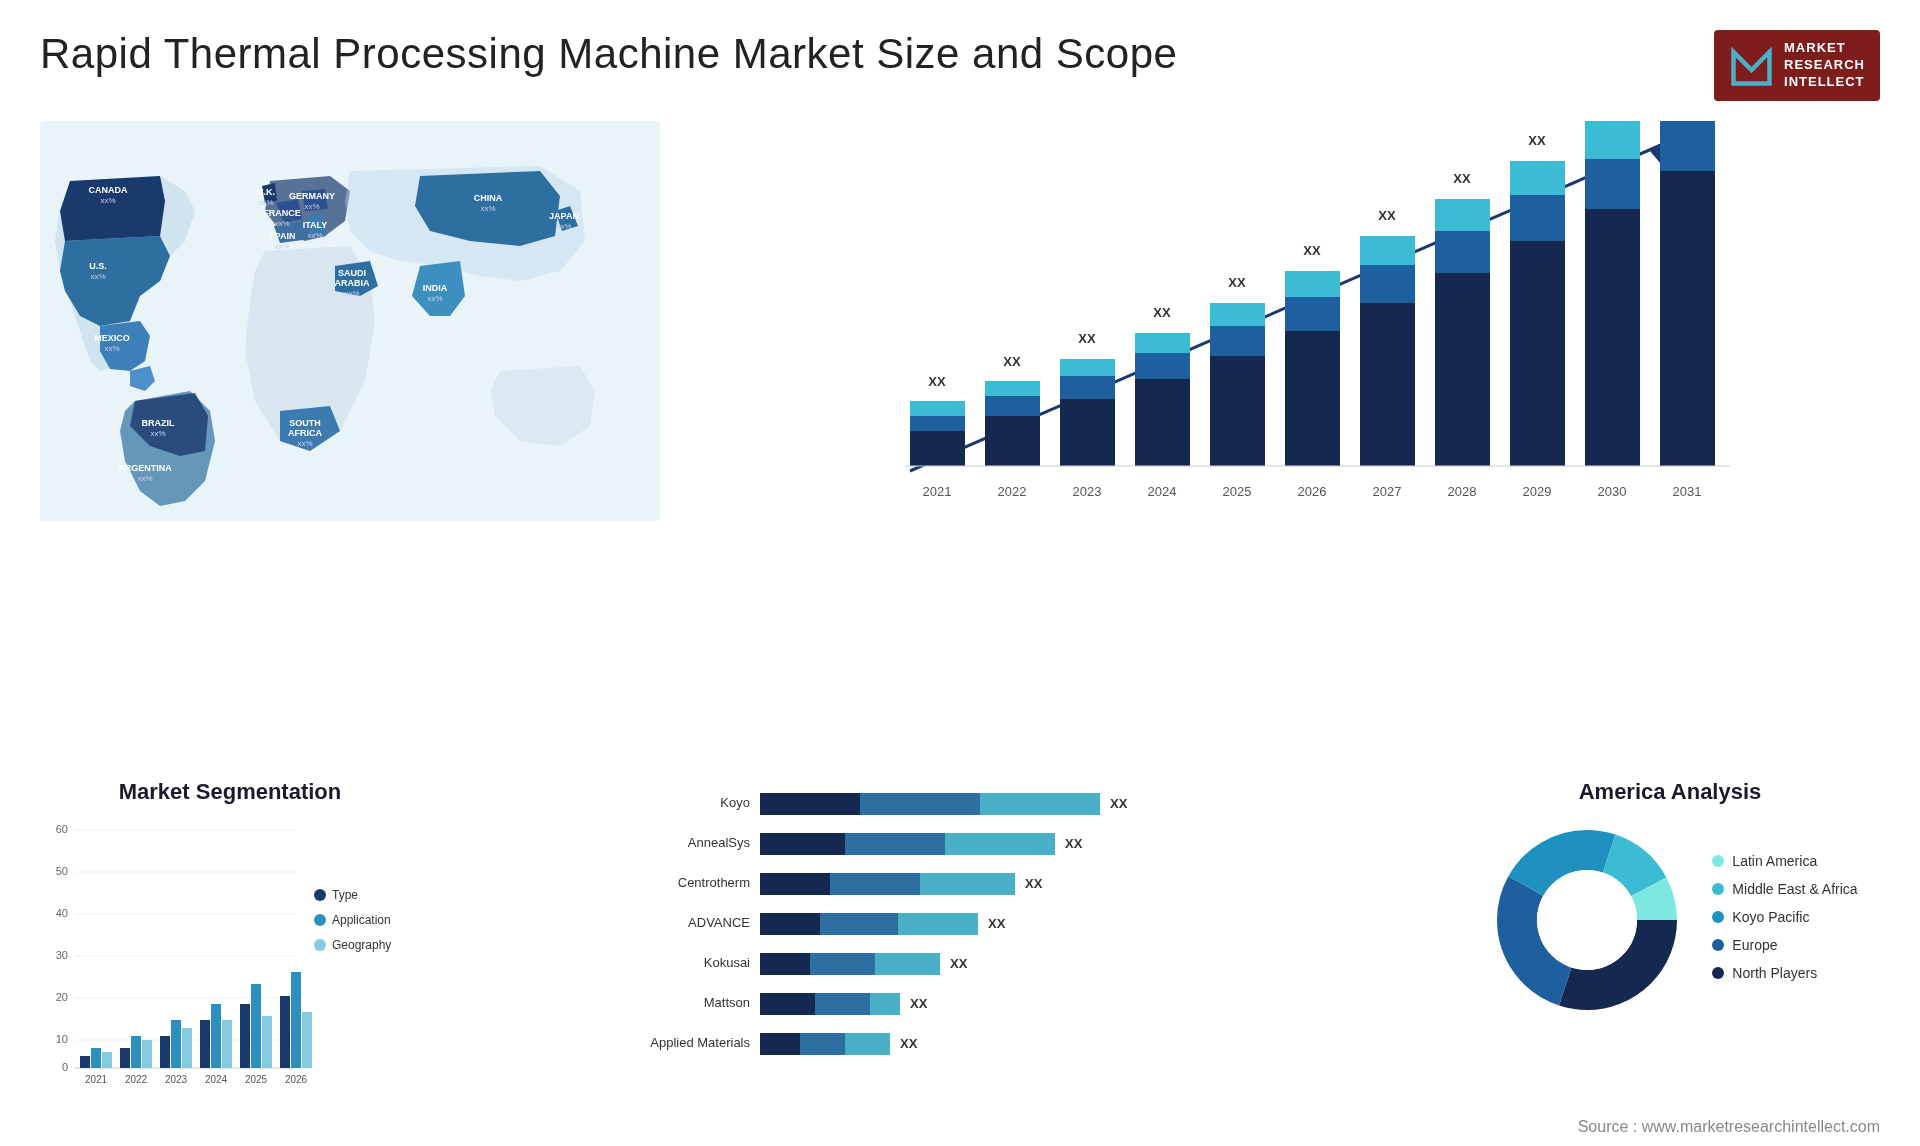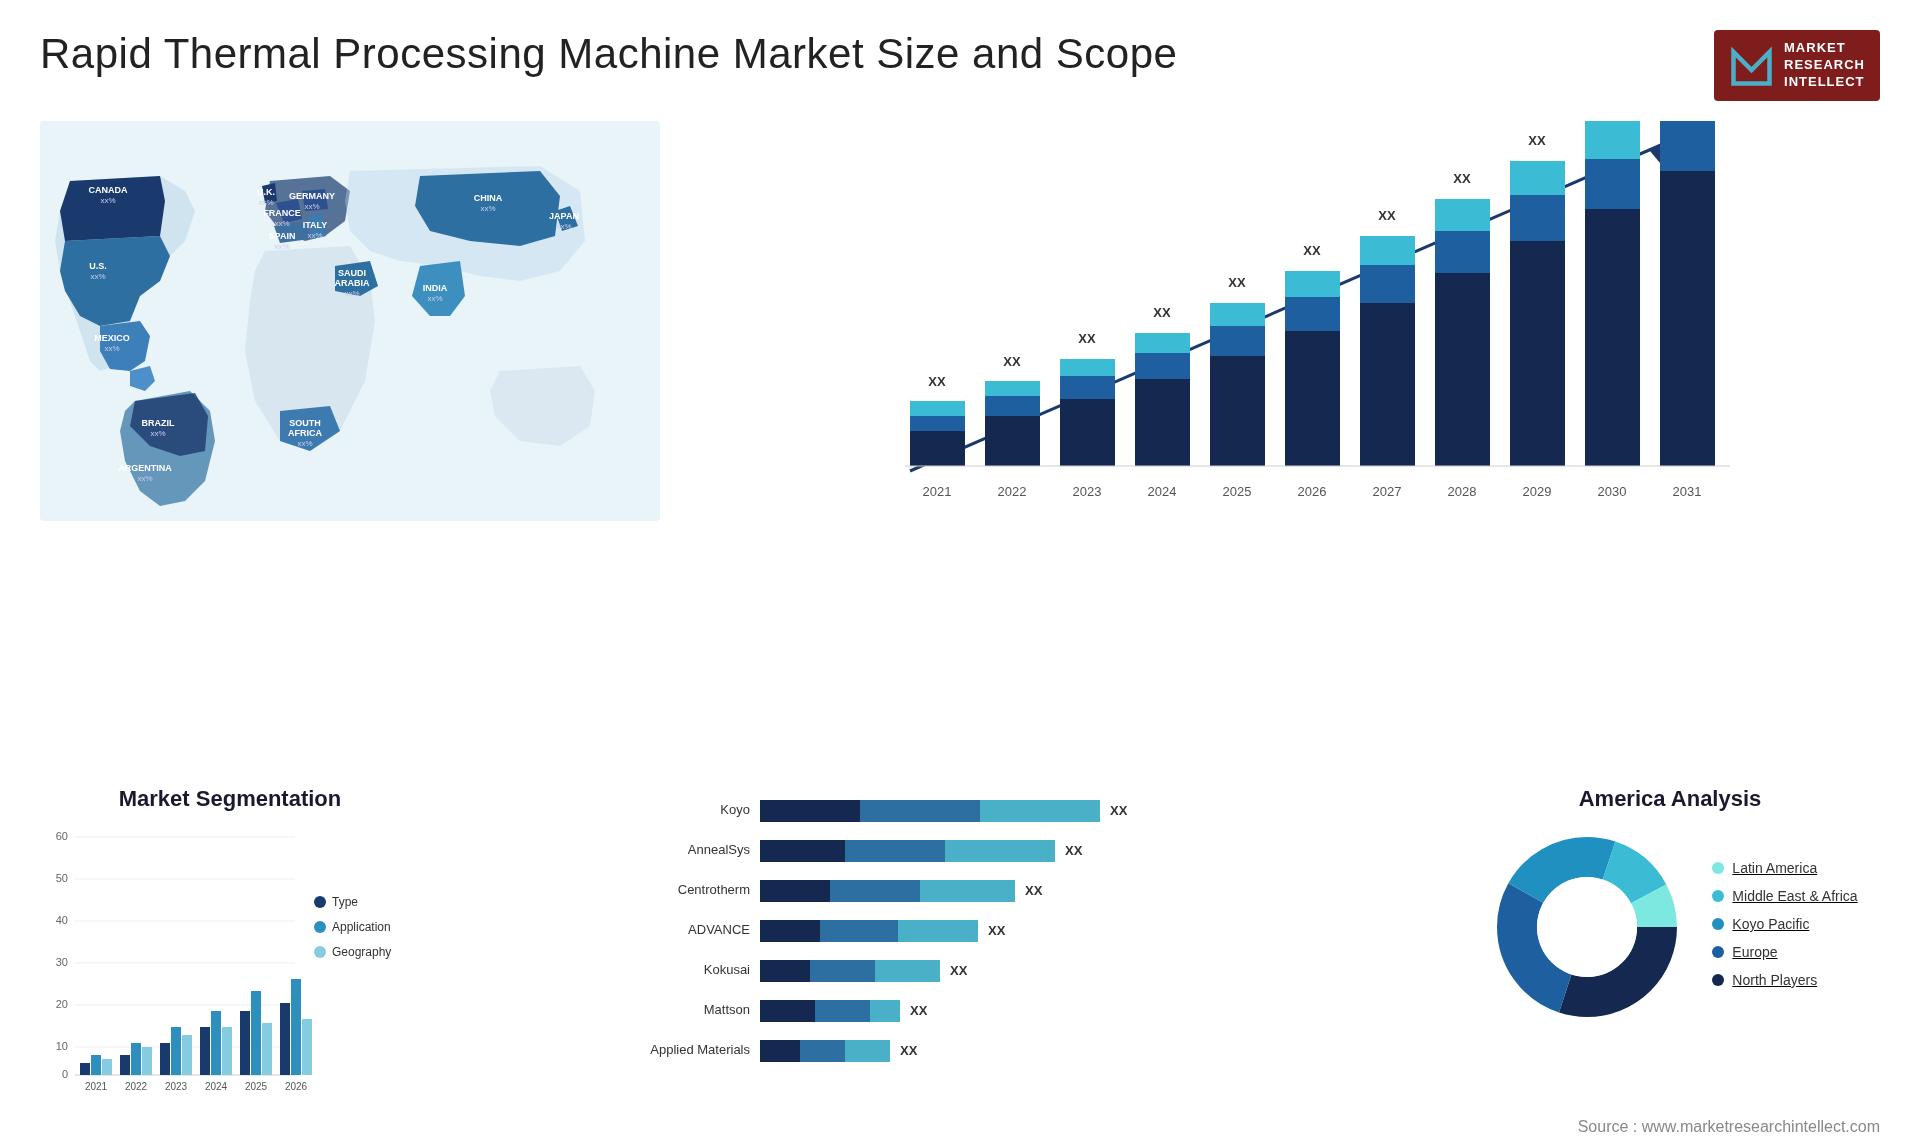--- a/index.html
+++ b/index.html
@@ -6,21 +6,21 @@
     body {
       width: 1920px;
       height: 1146px;
       background: #ffffff;
       font-family: Arial, sans-serif;
       overflow: hidden;
       position: relative;
     }
 
     .page-container {
-      padding: 30px 40px 20px 40px;
+      padding: 30px 40px 27px 40px;
       width: 100%;
       height: 100%;
       display: flex;
       flex-direction: column;
       border-radius: 24px;
     }
 
     
     .header {
       display: flex;
@@ -137,21 +137,20 @@
     .players-chart {
       padding: 0 20px;
     }
 
     
     .donut-area {
       display: flex;
       align-items: center;
       justify-content: center;
       gap: 20px;
-      text-decoration: underline;
     }
 
     .regional-legend {
       display: flex;
       flex-direction: column;
       gap: 6px;
     }
 
     .source-text {
       position: absolute;

